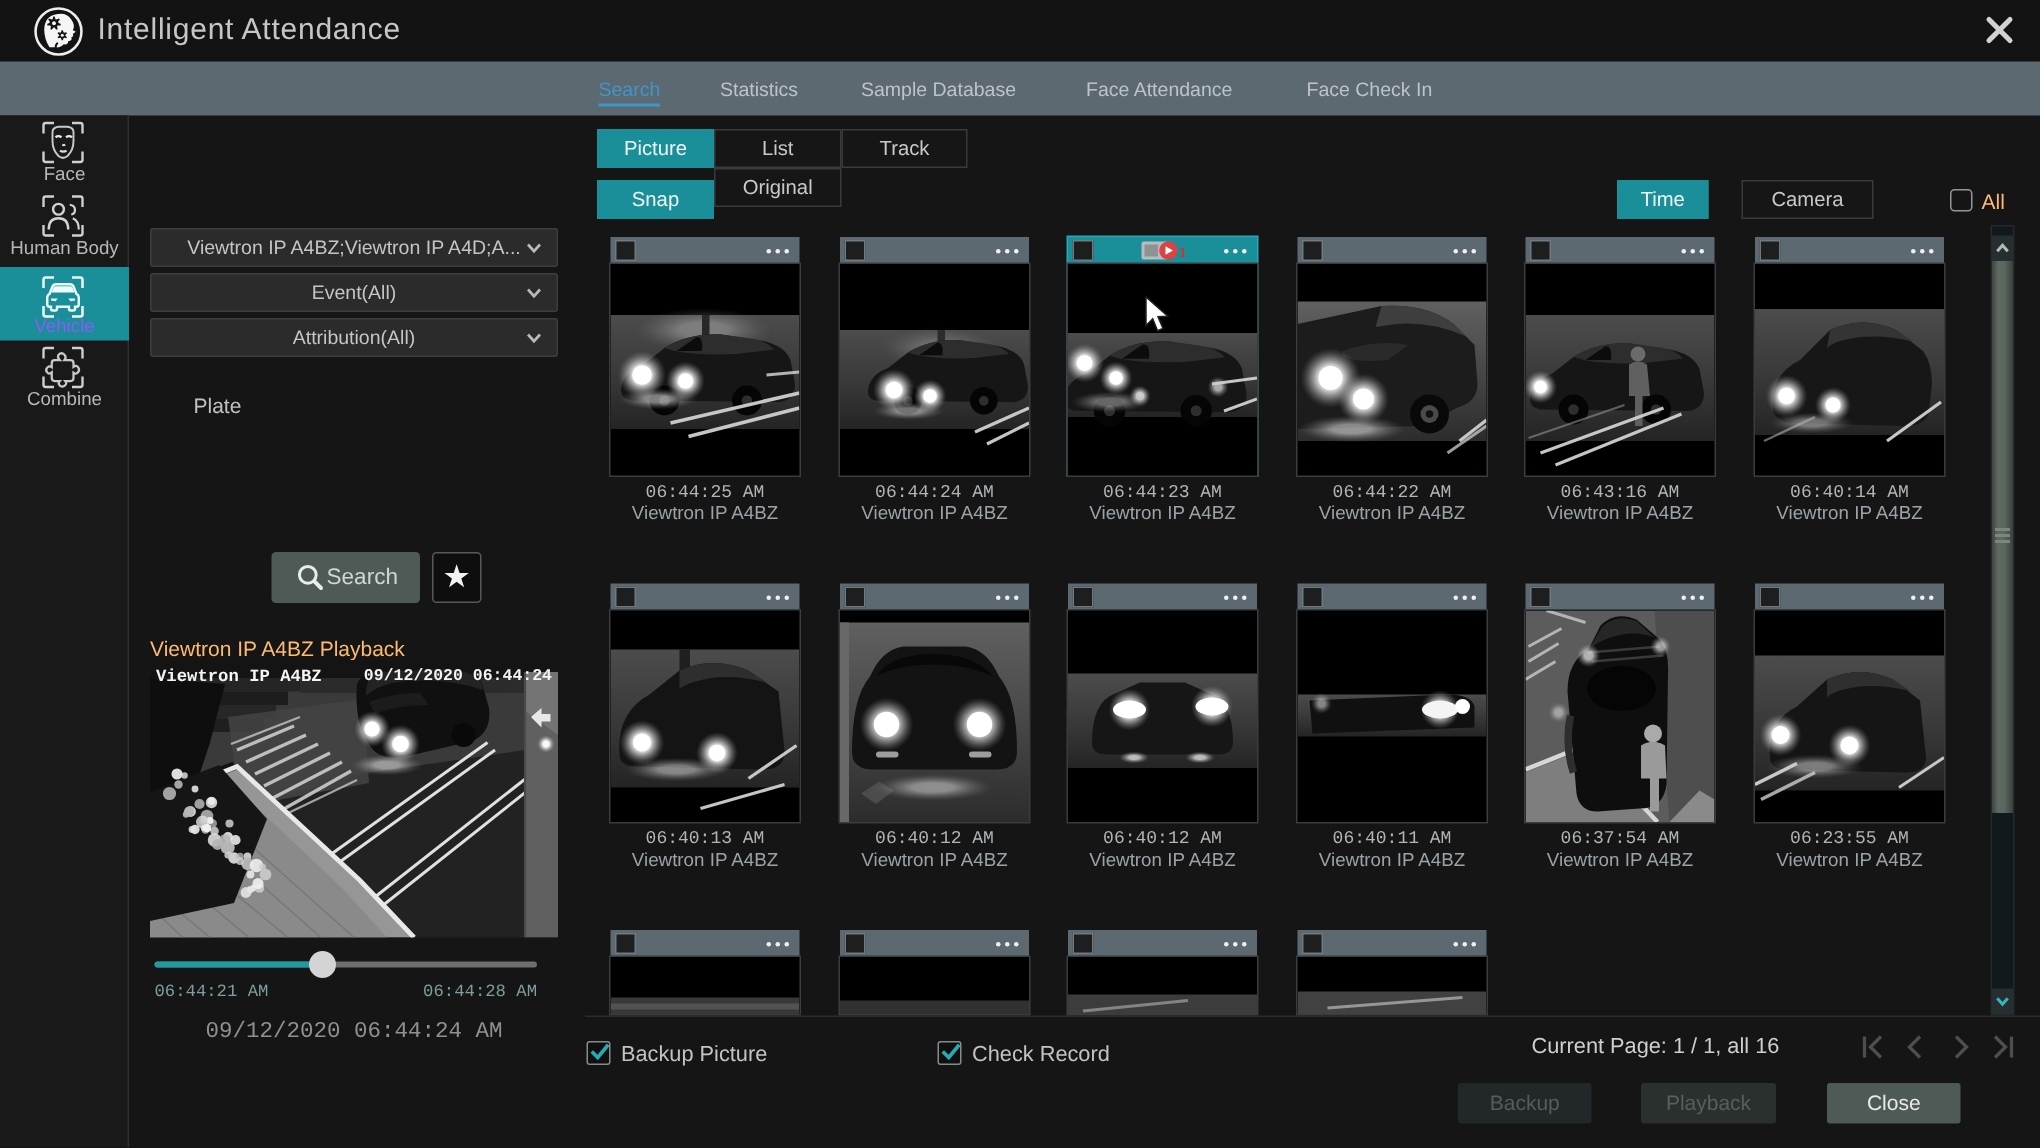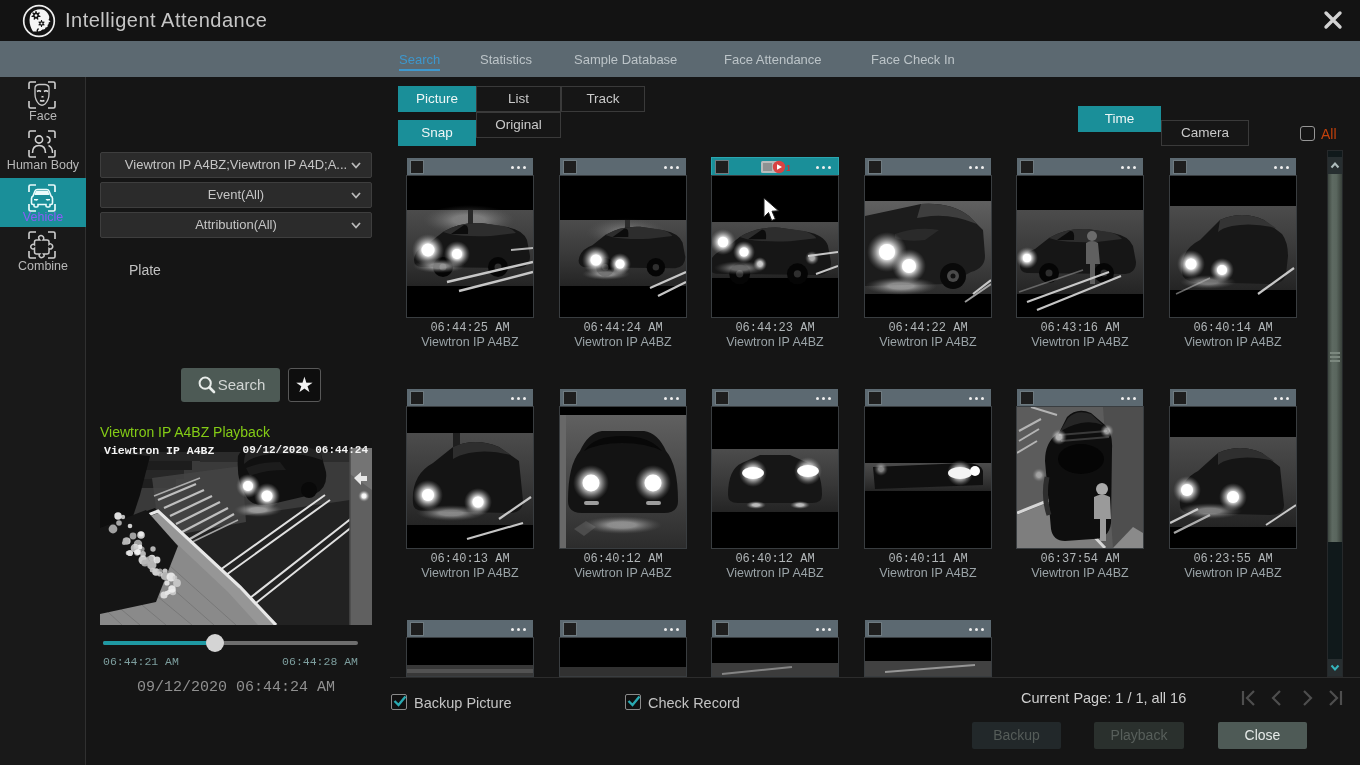--- a/index.html
+++ b/index.html
@@ -115,21 +115,21 @@
       </svg></div>
 <div class="abs dd" style="top:182px">Event(All)<svg class="chev" width="14" height="16" viewBox="0 0 14 16">
         <path d="M3,6 L7,10.5 L11,6" fill="none" stroke="#b9b9b9" stroke-width="1.8"></path>
       </svg></div>
 <div class="abs" style="left:129px;top:262px;font-size:14px;color:#c2c2c2">Plate</div>
 <div class="abs" id="searchbtn"><svg style="position:absolute;left:16px;top:7px" width="20" height="20" viewBox="0 0 20 20">
         <circle cx="8.2" cy="8.2" r="5.6" fill="none" stroke="#e8ecea" stroke-width="2"></circle>
         <path d="M12.5,12.5 L17,17" stroke="#e8ecea" stroke-width="2.6" stroke-linecap="round"></path>
       </svg><span style="padding-left:22px">Search</span></div>
 <div class="abs" id="starbtn">★</div>
-<div class="abs" style="left:100px;top:424px;font-size:14px;color:#84cc16">Viewtron IP A4BZ Playback</div>
+<div class="abs" style="left:100px;top:424px;font-size:14px;color:#fdba74">Viewtron IP A4BZ Playback</div>
 <svg class="abs" style="left:100px;top:440px" width="272" height="185" viewBox="0 0 272 185">
 <rect width="272" height="185" fill="#3a3a3a"></rect>
 <rect width="272" height="12" fill="#141414"></rect>
 <g opacity="0.95">
         <rect x="0" y="12" width="100" height="9" fill="#242424"></rect>
         <rect x="0" y="21" width="92" height="9" fill="#1c1c1c"></rect>
         <rect x="0" y="30" width="84" height="9" fill="#262626"></rect>
         <rect x="0" y="39" width="76" height="9" fill="#1e1e1e"></rect>
         <rect x="100" y="12" width="172" height="10" fill="#2b2b2b"></rect>
       </g>
@@ -228,24 +228,24 @@
 <div class="abs" style="left:103px;top:641px;width:110px;height:4px;border-radius:2px;background:#1f99a3"></div>
 <div class="abs" style="left:206px;top:634px;width:18px;height:18px;border-radius:50%;background:#d4d4d4"></div>
 <div class="abs" style="left:103px;top:655px;font-family:'Liberation Mono',monospace;font-size:11.5px;color:#7d9e9e">06:44:21 AM</div>
 <div class="abs" style="left:358px;top:655px;transform:translateX(-100%);font-family:'Liberation Mono',monospace;font-size:11.5px;color:#7d9e9e">06:44:28 AM</div>
 <div class="abs" style="left:236px;top:679px;transform:translateX(-50%);font-family:'Liberation Mono',monospace;font-size:15px;color:#909090">09/12/2020 06:44:24 AM</div>
 <div class="abs mbtn act" style="left:398px;top:86px;width:78px">Picture</div>
 <div class="abs mbtn" style="left:476px;top:86px;width:85px">List</div>
 <div class="abs mbtn" style="left:561px;top:86px;width:84px">Track</div>
 <div class="abs mbtn act" style="left:398px;top:120px;width:78px">Snap</div>
 <div class="abs mbtn" style="left:476px;top:112px;width:85px">Original</div>
-<div class="abs mbtn act" style="left:1078px;top:106px;width:83px">Time</div>
+<div class="abs mbtn act" style="left:1078px;top:120px;width:61px">Time</div>
 <div class="abs mbtn" style="left:1161px;top:120px;width:88px">Camera</div>
 <div class="abs" style="left:1300px;top:126px;width:15px;height:15px;border:1.5px solid #969696;border-radius:3px"></div>
-<div class="abs" style="left:1321px;top:126px;font-size:14px;color:#c2410c">All</div>
+<div class="abs" style="left:1321px;top:126px;font-size:14px;color:#fdba74">All</div>
 <div class="cell" style="left:407px;top:158px;text-decoration:underline;">
       <div class="chead" style="">
         <span class="ccb"></span>
         <span class="dots">
           <i style="left:0"></i>
           <i style="left:6px"></i>
           <i style="left:12px"></i>
         </span>
       </div>
       <div class="cimg" style="height:141px"><svg width="126" height="141" viewBox="0 0 126 141">

